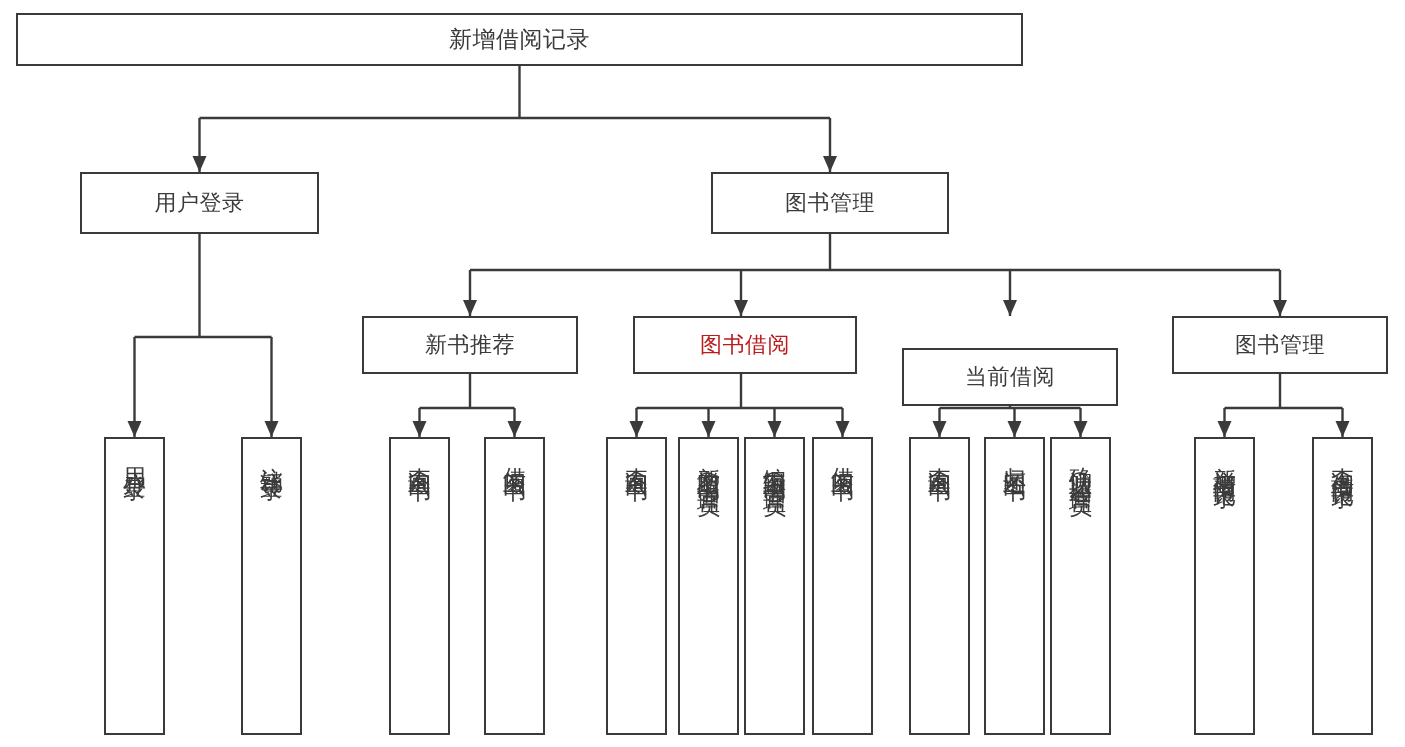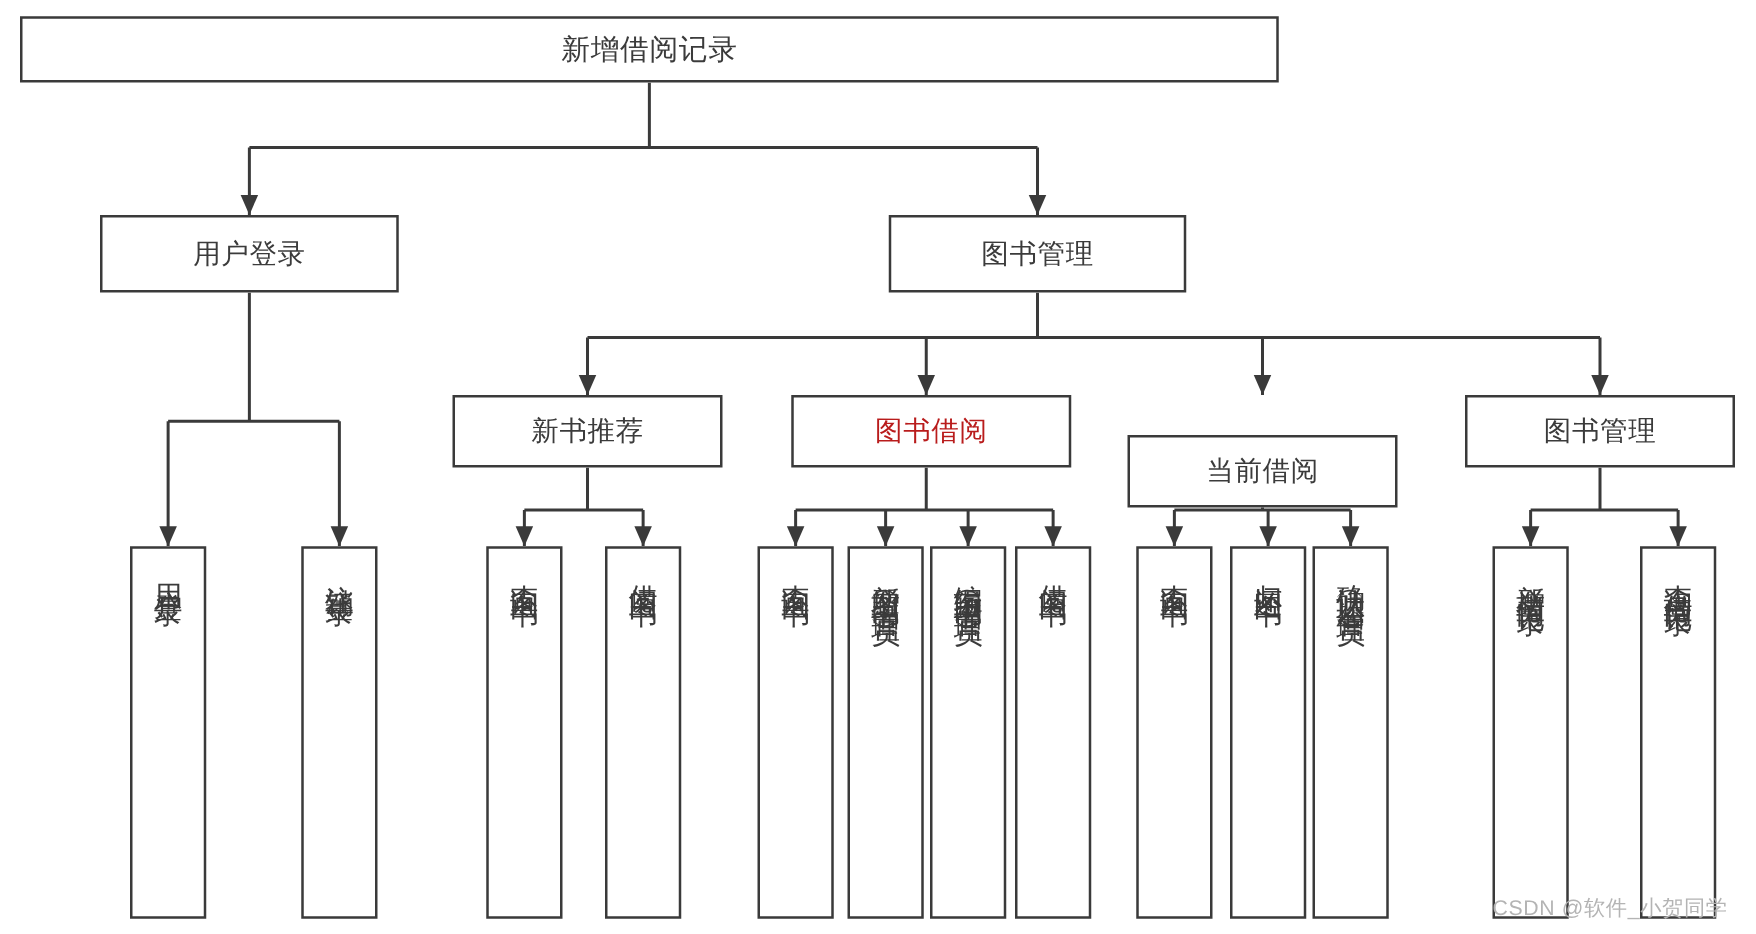--- a/index.html
+++ b/index.html
@@ -183,14 +183,13 @@
       <div class="node vert" style="left: 1050px; top: 437px; width: 61px; height: 298px; border-color: rgb(58, 58, 58); color: rgb(59, 59, 59);">
         <span class="label">确认归还（管理员）</span>
       </div>
       <div class="node vert" style="left: 1194px; top: 437px; width: 61px; height: 298px; border-color: rgb(58, 58, 58); color: rgb(59, 59, 59);">
         <span class="label">新增借阅记录</span>
       </div>
       <div class="node vert" style="left: 1312px; top: 437px; width: 61px; height: 298px; border-color: rgb(58, 58, 58); color: rgb(59, 59, 59);">
         <span class="label">查询借阅记录</span>
       </div>
     </div>
-  <div class="watermark" id="watermark" style="left: 1194px; top: 715px; color: rgb(180, 180, 180);">CSDN @软件_小贺同学</div>
 </div>
 
 </body></html>

